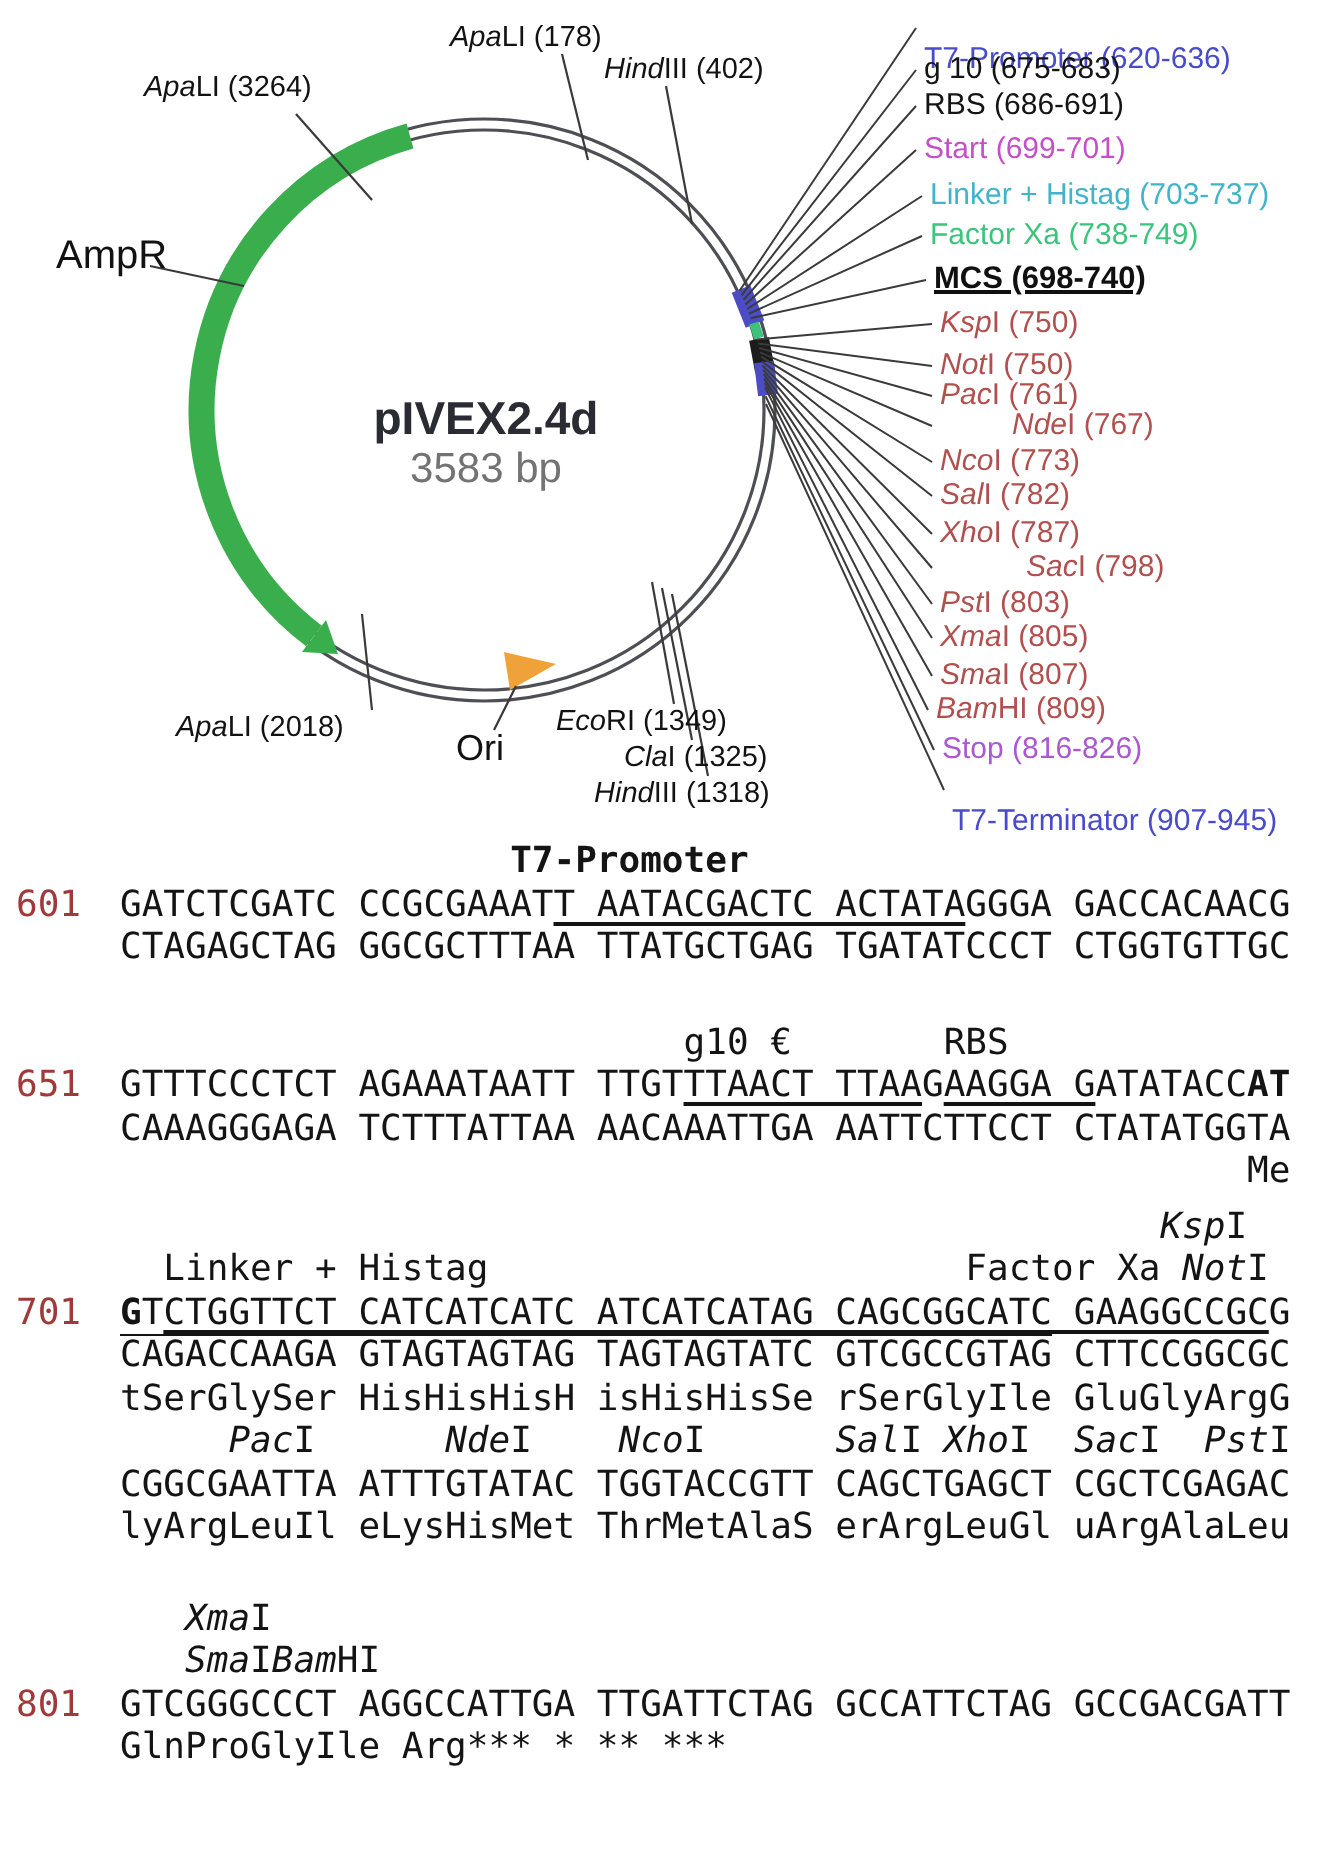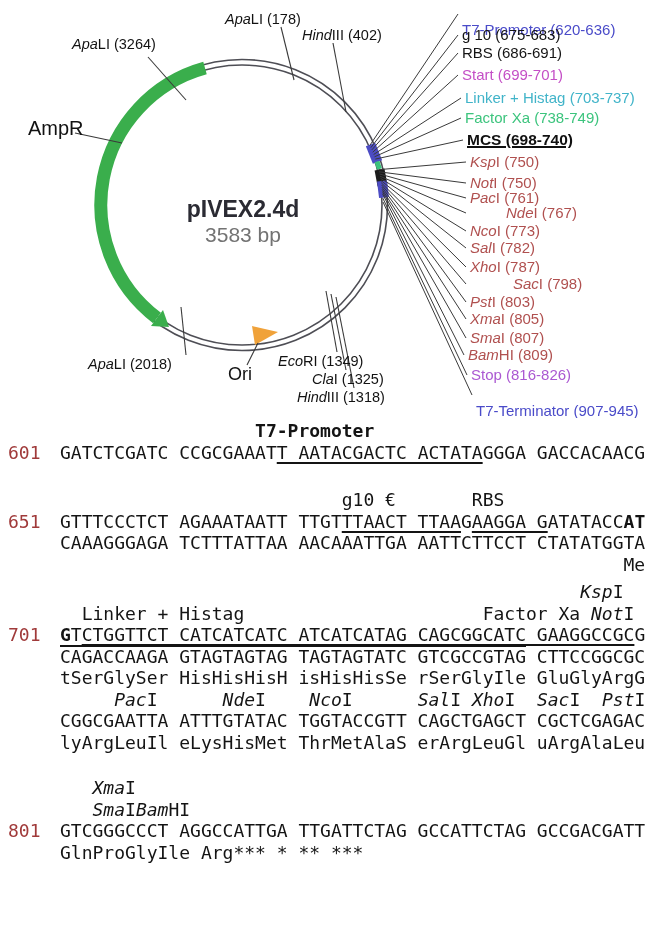--- a/index.html
+++ b/index.html
@@ -122,20 +122,21 @@
       <div class="rl c-enz" style="top: 329px; left: 470px;"><i>Sma</i><span>I (807)</span></div>
       <div class="rl c-enz" style="top: 346px; left: 468px;"><i>Bam</i><span>HI (809)</span></div>
       <div class="rl c-stop" style="top: 366px; left: 471px;"><span>Stop (816-826)</span></div>
       <div class="rl c-blue" style="top: 386px; left: 476px; text-align: right;"><span>T7-Terminator (907-945)</span></div>
     </div>
 </div>
 
 <div id="sequence">
     <div class="seqline"><span>                  </span><span class="b">T7-Promoter</span></div>
     <div class="seqline"><span class="num">601</span><span>GATCTCGATC CCGCGAAAT</span><span class="u">T AATACGACTC ACTATA</span><span>GGGA GACCACAACG</span></div>
+    <div class="seqline"><span>CTAGAGCTAG GGCGCTTTAA TTATGCTGAG TGATATCCCT CTGGTGTTGC</span></div>
     <div class="gap" style="height: 26px;"></div>
     <div class="seqline"><span>                          </span><span>g10 €</span><span>       </span><span>RBS</span></div>
     <div class="seqline"><span class="num">651</span><span>GTTTCCCTCT AGAAATAATT TTGT</span><span class="u">TTAACT TTAA</span><span>G</span><span class="u">AAGGA G</span><span>ATATACC</span><span class="b">AT</span></div>
     <div class="seqline"><span>CAAAGGGAGA TCTTTATTAA AACAAATTGA AATTCTTCCT CTATATGGTA</span></div>
     <div class="seqline"><span>                                                    </span><span>Me</span></div>
     <div class="gap" style="height: 6px;"></div>
     <div class="seqline"><span>                                                </span><span class="i">Ksp</span><span>I</span></div>
     <div class="seqline"><span>  Linker + Histag</span><span>                      </span><span>Factor Xa </span><span class="i">Not</span><span>I</span></div>
     <div class="seqline"><span class="num">701</span><span class="b">G</span><span>T</span><span class="u">CTGGTTCT CATCATCATC ATCATCATAG CAGCGGCATC</span><span class="u"> GAAGGCCGC</span><span>G</span><i class="rule2" style="left: calc(0ch + 60px); width: 43ch;"></i></div>
     <div class="seqline"><span>CAGACCAAGA GTAGTAGTAG TAGTAGTATC GTCGCCGTAG CTTCCGGCGC</span></div>

